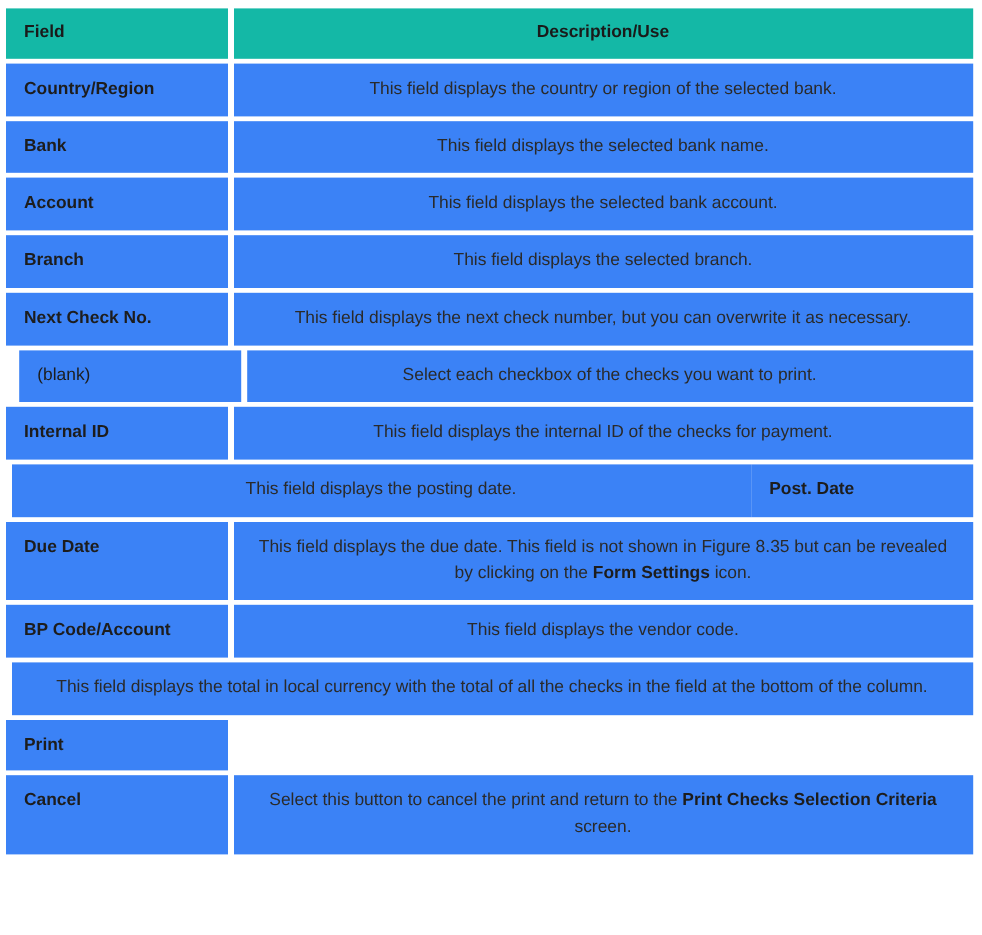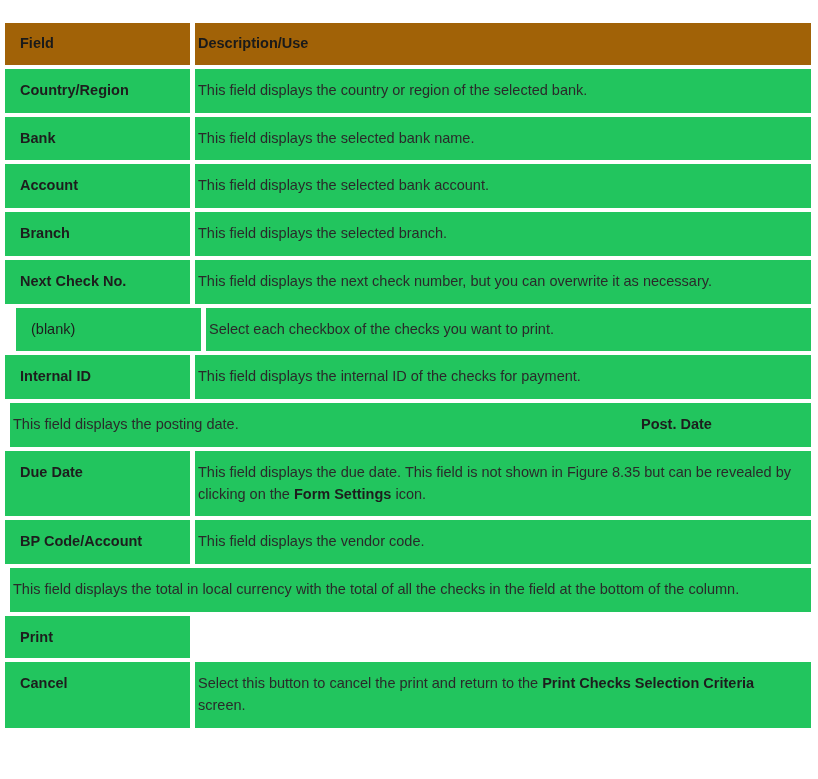--- a/index.html
+++ b/index.html
@@ -22,47 +22,47 @@
   }
 
   .row {
     display: flex;
     width: 100%;
     margin-bottom: 4px;
   }
   .row:last-child { margin-bottom: 0; }
 
   .cell {
-    background: #22c55e;
+    background: #3b82f6;
     box-sizing: border-box;
   }
 
   .cell-field {
     width: 185px;
     flex: 0 0 185px;
     padding: 11px 14px 11px 15px;
     font-size: 14.5px;
     font-weight: bold;
     color: #1d1d1d;
     line-height: 1.42;
   }
   .cell-desc {
     flex: 1 1 auto;
     margin-left: 5px;
-    padding: 11px 14px 11px 3px;
+    padding: 11px 14px 11px 13px;
     font-size: 14.5px;
     font-weight: normal;
     color: #2a2a2a;
     line-height: 1.50;
+    text-align: center;
   }
 
   
   .row.header .cell {
-    background: #a16207;
-    margin-top: 16px;
+    background: #14b8a6;
   }
   .row.header .cell-field,
   .row.header .cell-desc {
     font-weight: bold;
     color: #1a1a1a;
     font-size: 14.5px;
     padding-top: 10px;
     padding-bottom: 10px;
   }
 

